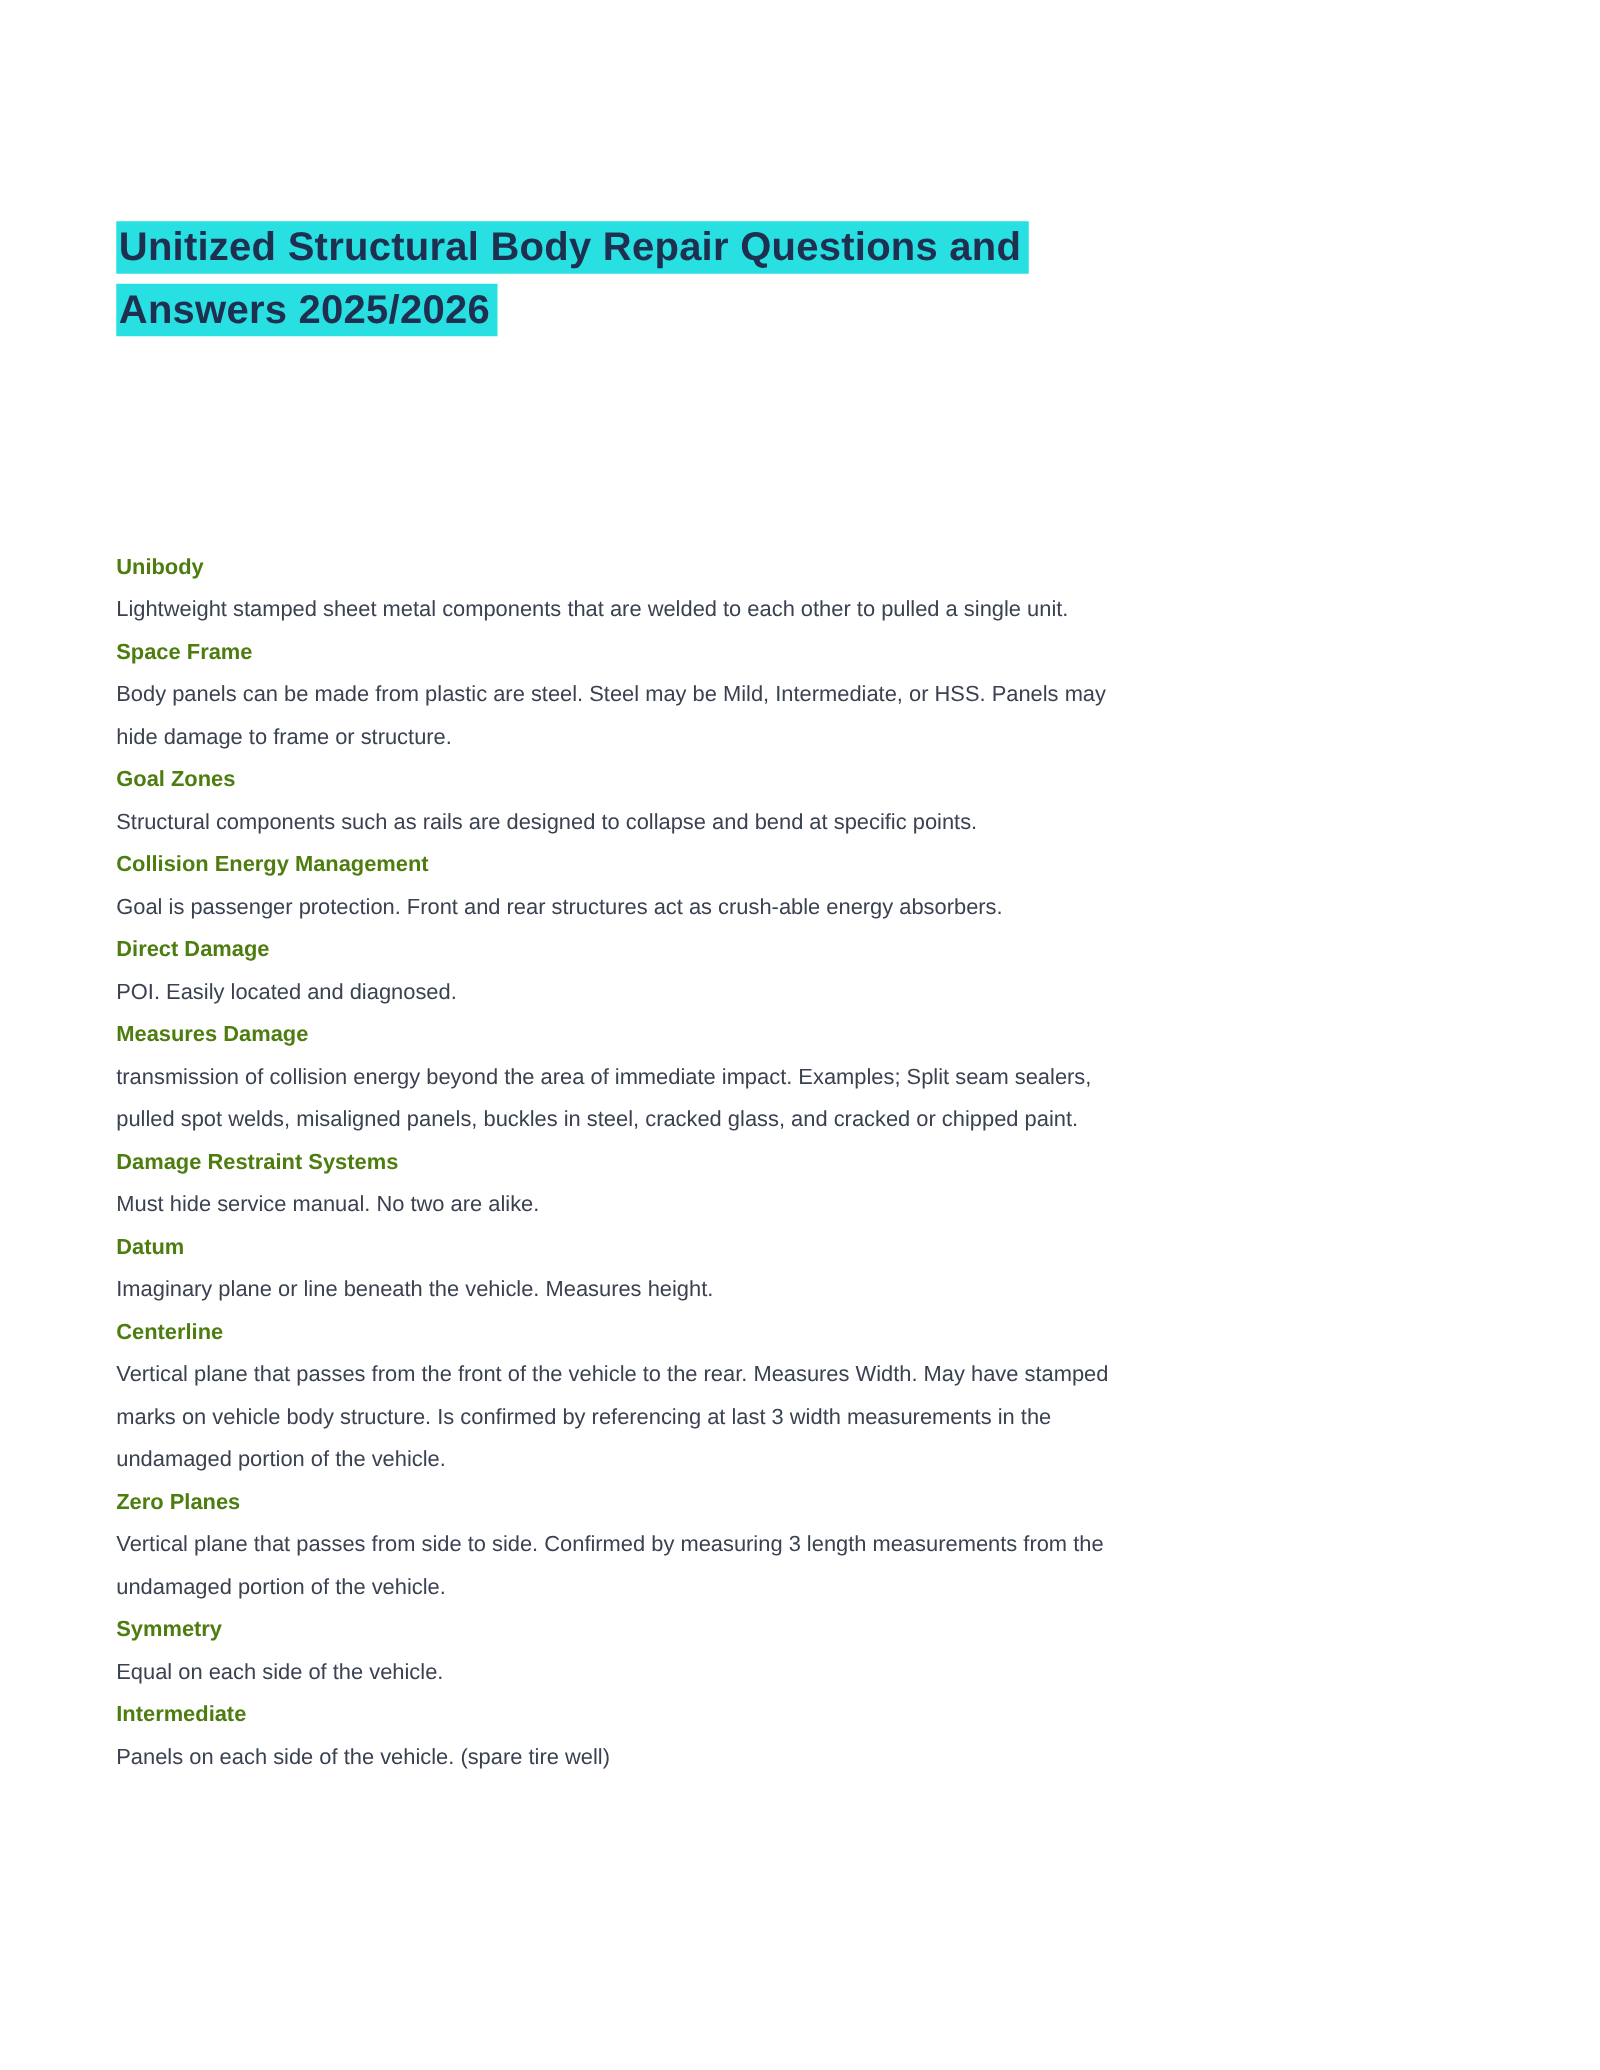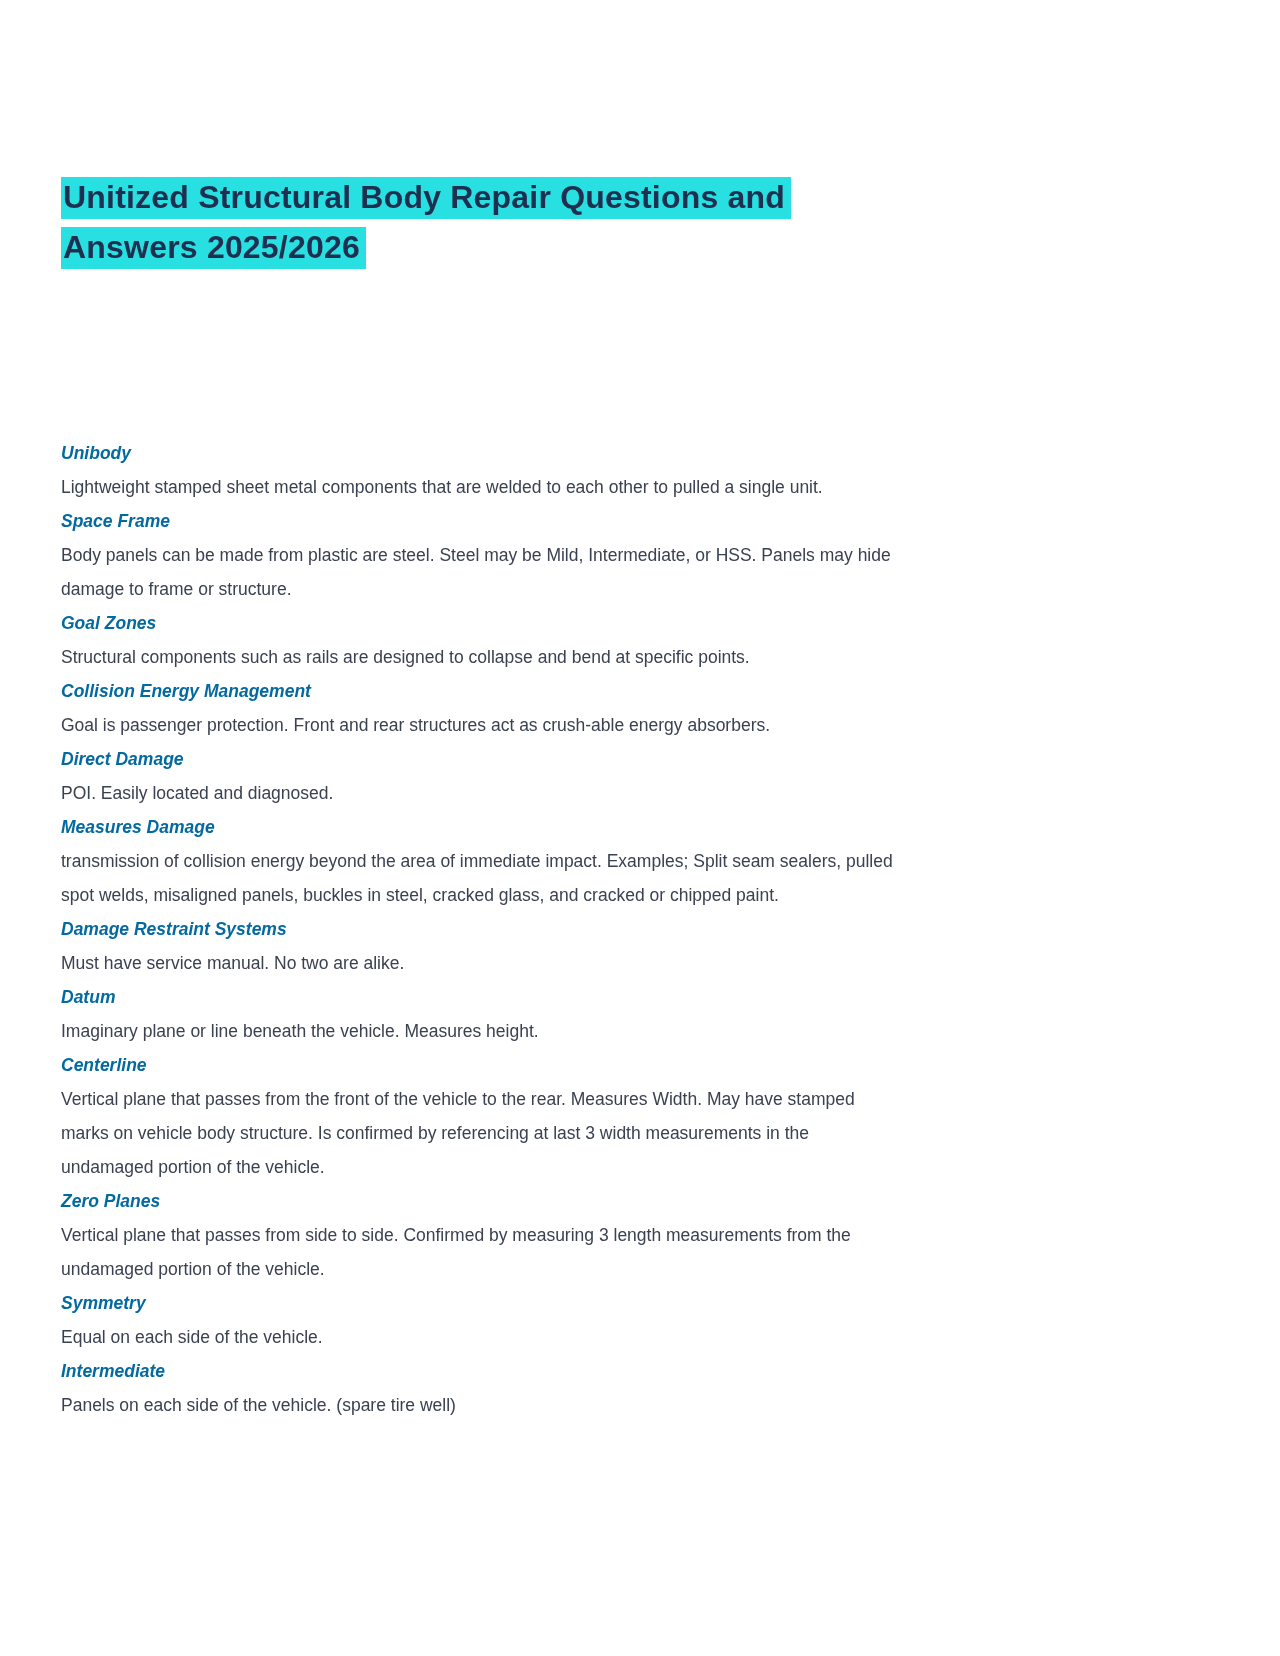--- a/index.html
+++ b/index.html
@@ -12,21 +12,21 @@
     width: 1280px;
     min-height: 1656px;
     font-family: "Liberation Sans", "DejaVu Sans", sans-serif;
     position: relative;
   }
 
   .page {
     width: 1048px;
     min-height: 1656px;
     background: #ffffff;
-    padding: 172px 145px 60px 61px;
+    padding: 172px 145px 60px 93px;
   }
 
   .title {
     font-size: 32px;
     font-weight: 700;
     line-height: 50px;
     color: #1e2f4f;
     max-width: 815px;
     letter-spacing: 0.2px;
   }
@@ -41,22 +41,21 @@
   .entries {
     margin-top: 164px;
     max-width: 905px;
     font-size: 17.5px;
     line-height: 34px;
     color: #3a4150;
   }
 
   .term {
     font-weight: 700;
-    color: #0369a1;
-    font-style: italic;
+    color: #4d7c0f;
   }
 
   .definition {
     font-weight: 400;
   }
 </style>
 </head>
 <body>
 
 <div class="page">
@@ -71,21 +70,21 @@
       <div class="definition">Body panels can be made from plastic are steel. Steel may be Mild, Intermediate, or HSS. Panels may hide damage to frame or structure.</div>
       <div class="term">Goal Zones</div>
       <div class="definition">Structural components such as rails are designed to collapse and bend at specific points.</div>
       <div class="term">Collision Energy Management</div>
       <div class="definition">Goal is passenger protection. Front and rear structures act as crush-able energy absorbers.</div>
       <div class="term">Direct Damage</div>
       <div class="definition">POI. Easily located and diagnosed.</div>
       <div class="term">Measures Damage</div>
       <div class="definition">transmission of collision energy beyond the area of immediate impact. Examples; Split seam sealers, pulled spot welds, misaligned panels, buckles in steel, cracked glass, and cracked or chipped paint.</div>
       <div class="term">Damage Restraint Systems</div>
-      <div class="definition">Must have service manual. No two are alike.</div>
+      <div class="definition">Must hide service manual. No two are alike.</div>
       <div class="term">Datum</div>
       <div class="definition">Imaginary plane or line beneath the vehicle. Measures height.</div>
       <div class="term">Centerline</div>
       <div class="definition">Vertical plane that passes from the front of the vehicle to the rear. Measures Width. May have stamped marks on vehicle body structure. Is confirmed by referencing at last 3 width measurements in the undamaged portion of the vehicle.</div>
       <div class="term">Zero Planes</div>
       <div class="definition">Vertical plane that passes from side to side. Confirmed by measuring 3 length measurements from the undamaged portion of the vehicle.</div>
       <div class="term">Symmetry</div>
       <div class="definition">Equal on each side of the vehicle.</div>
       <div class="term">Intermediate</div>
       <div class="definition">Panels on each side of the vehicle. (spare tire well)</div>

